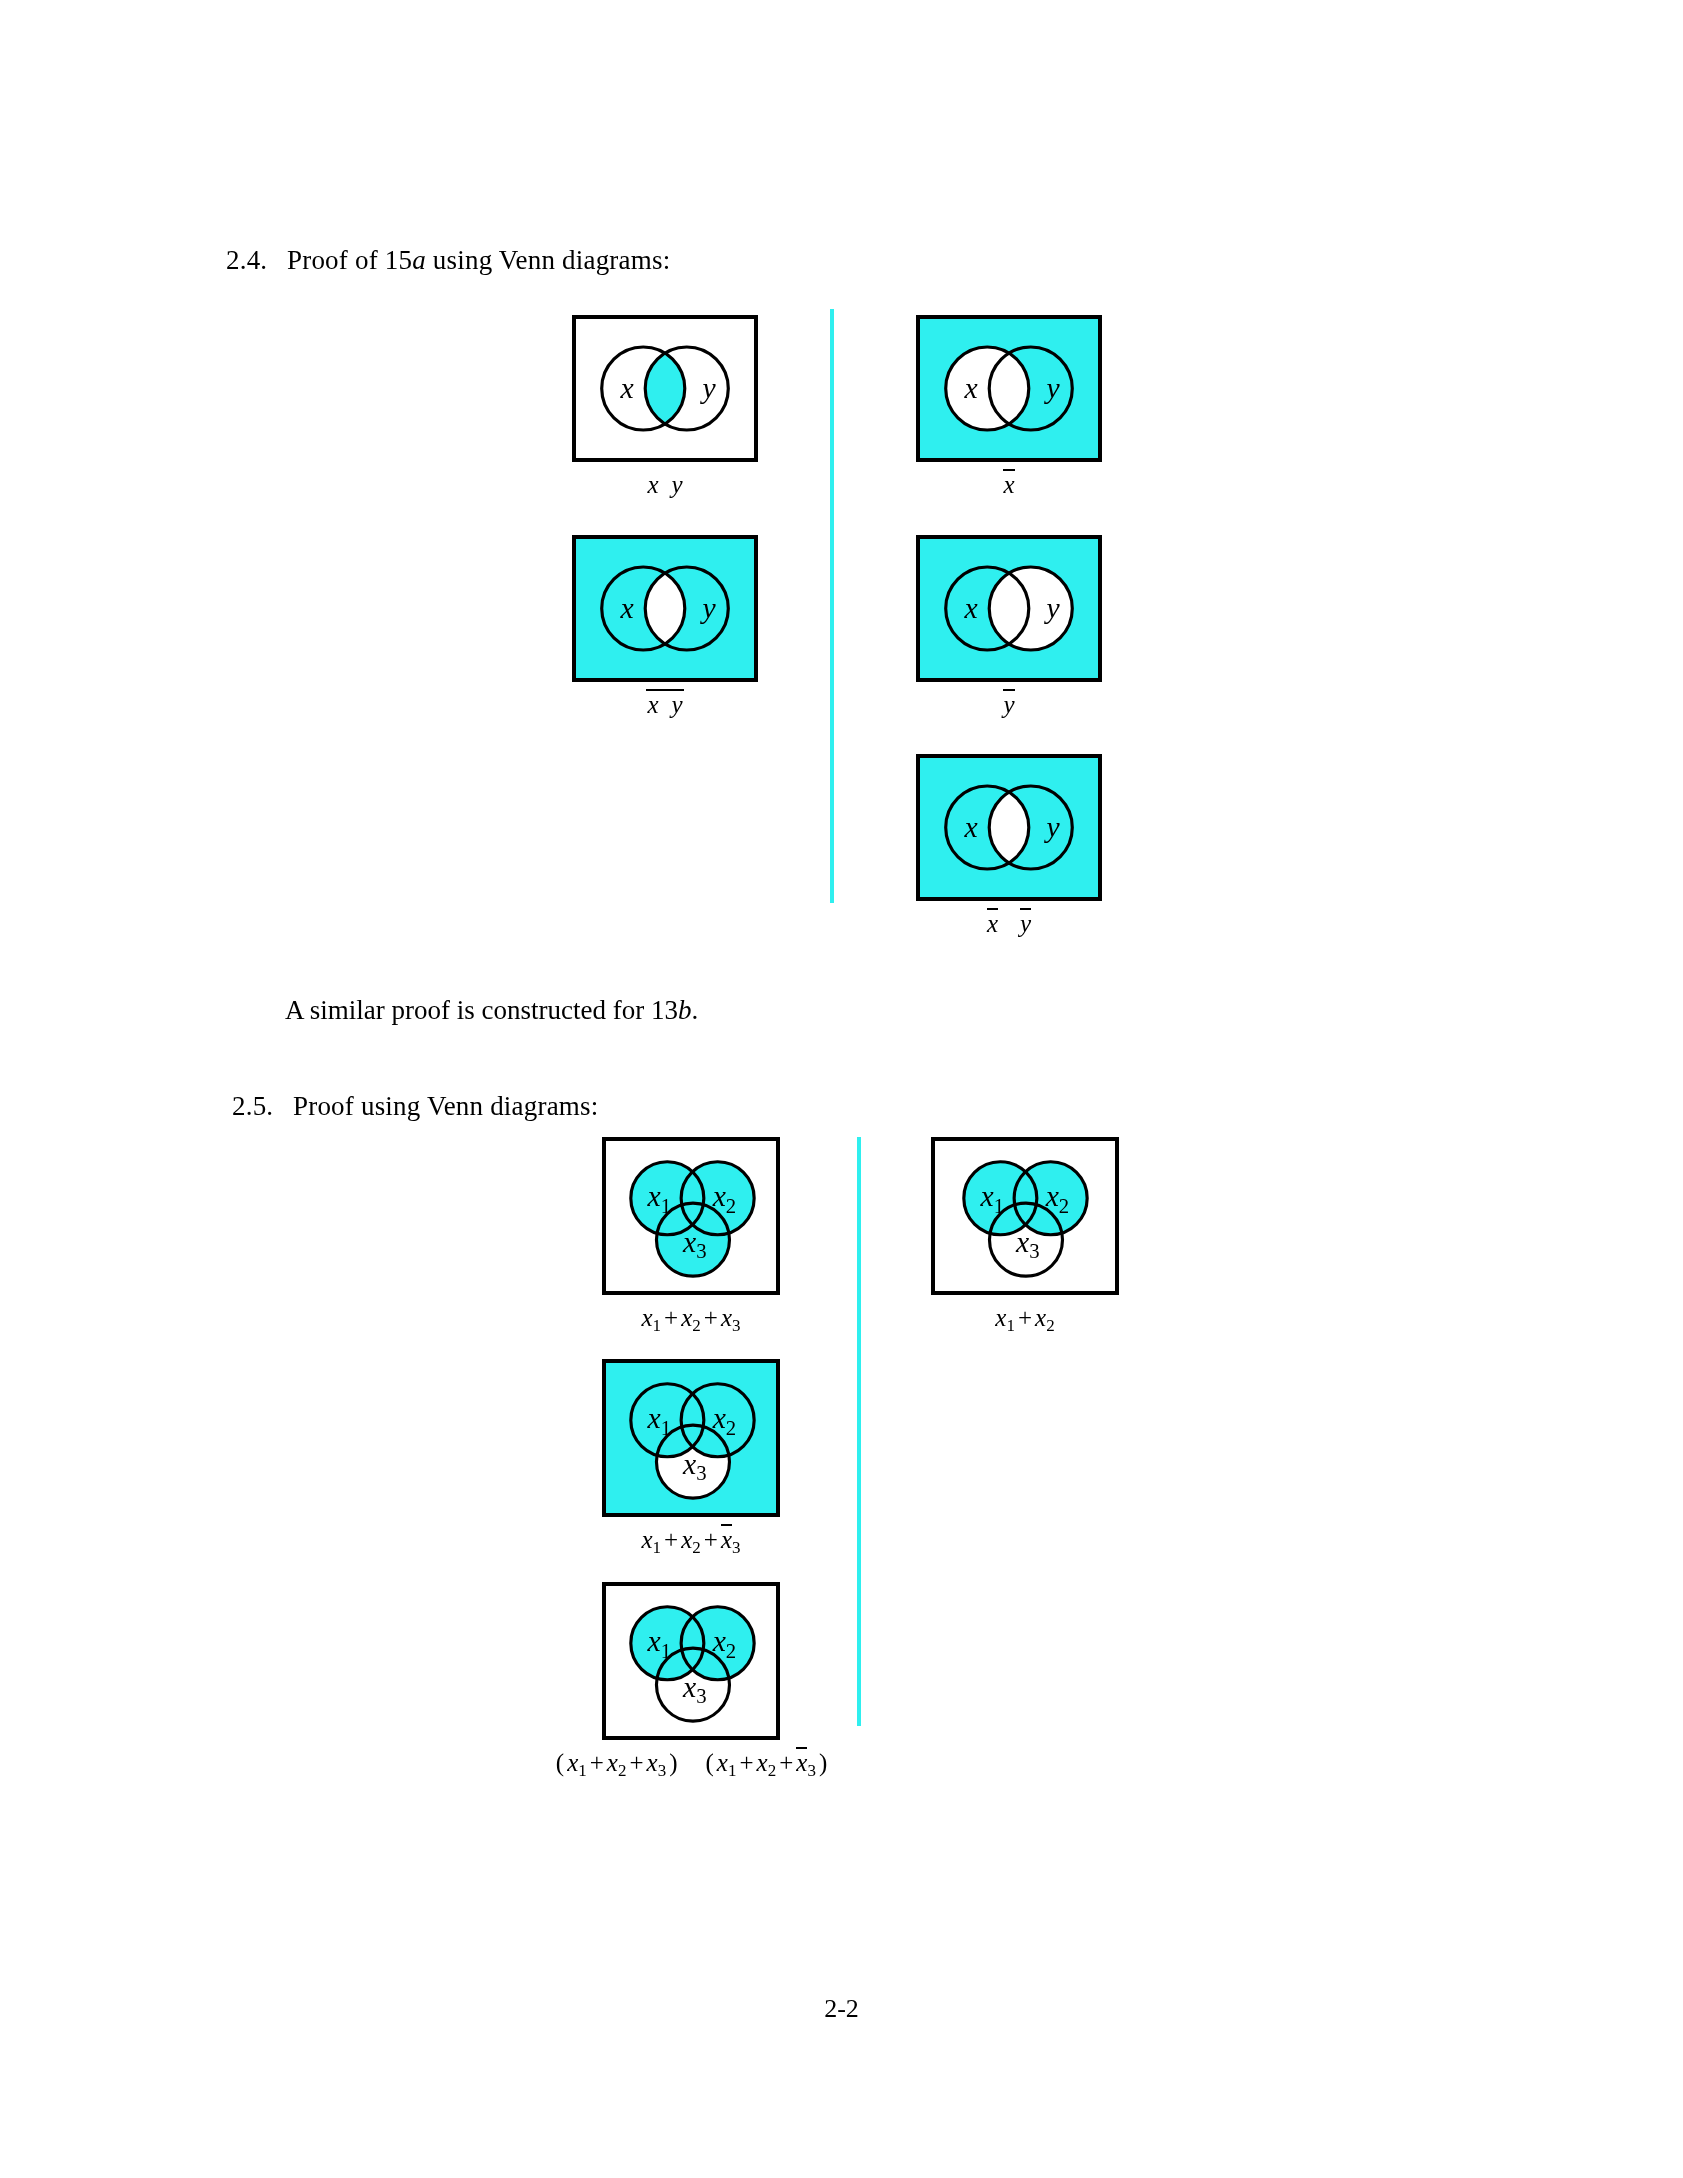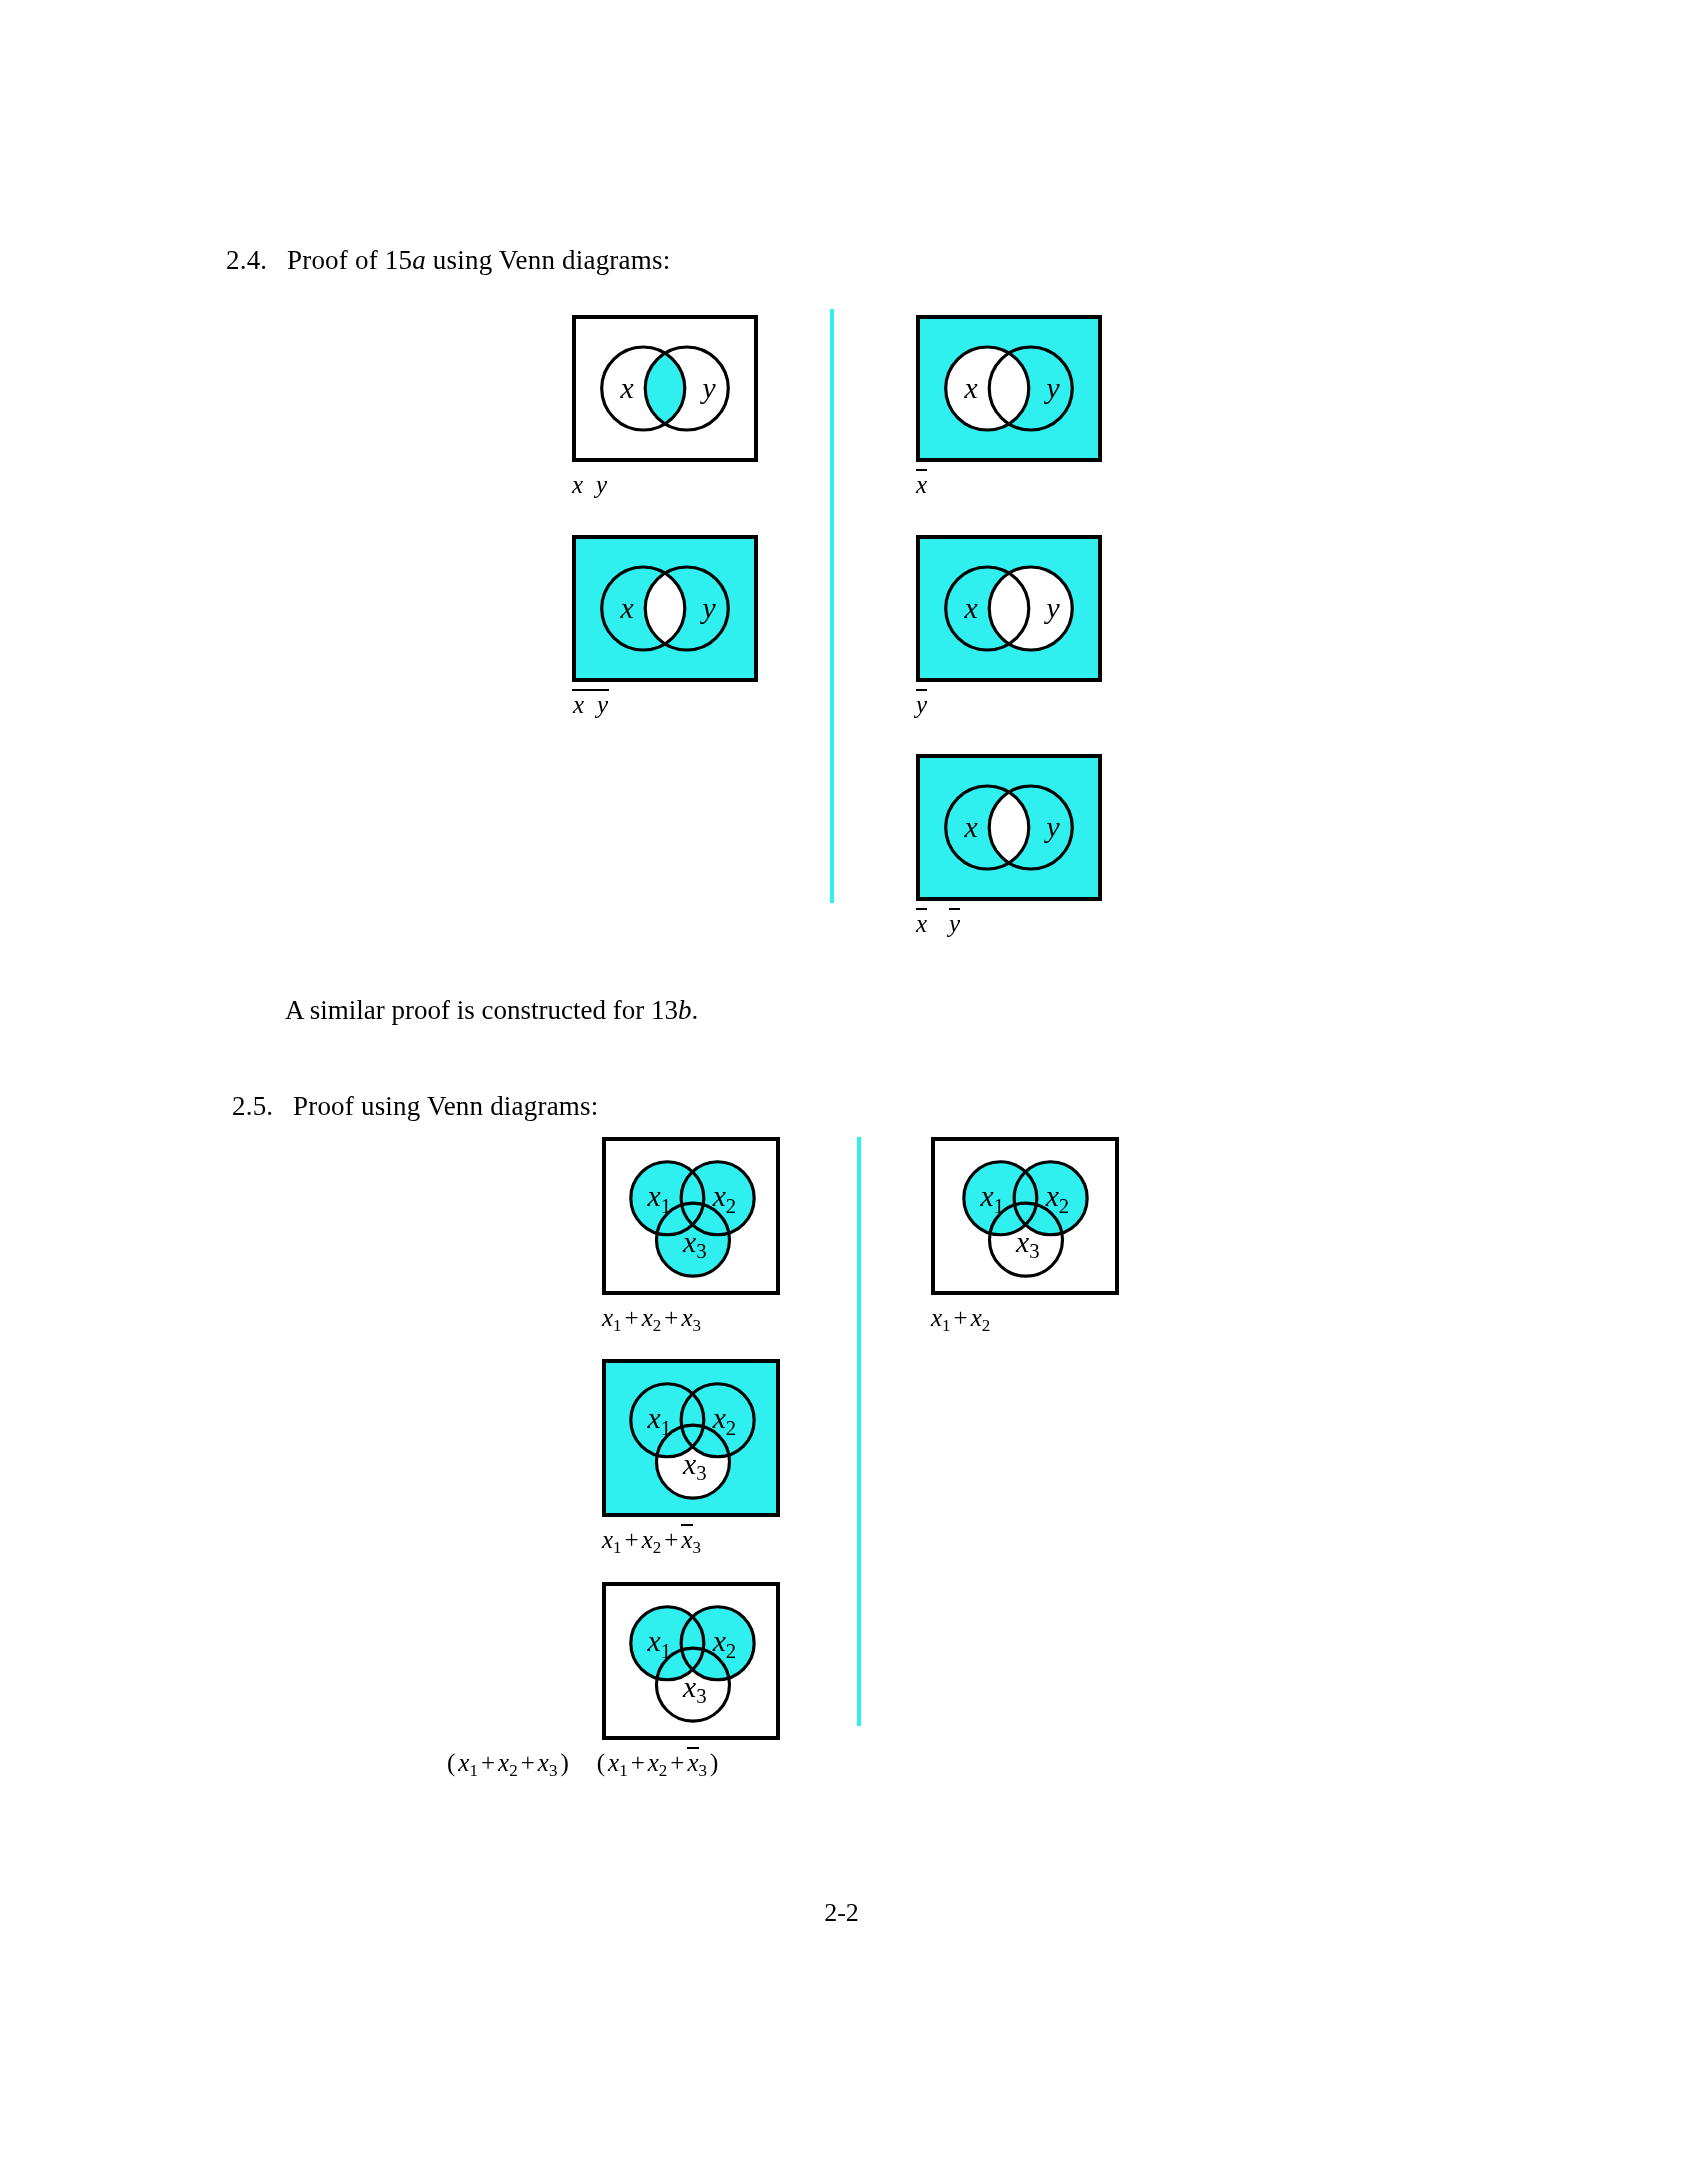--- a/index.html
+++ b/index.html
@@ -53,20 +53,21 @@
   .fig-box {
     position: relative;
     border: 4px solid #000;
     background: #ffffff;
     box-sizing: border-box;
   }
   .fig-box.shaded { background: #2fefef; }
   .fig-box svg { display: block; }
 
   .fig-caption {
+    text-align: center;
     font-size: 25px;
     font-family: "Liberation Serif", "DejaVu Serif", serif;
     margin-top: 9px;
     white-space: nowrap;
   }
 
   
   .mi { font-style: italic; font-family: "Liberation Serif","DejaVu Serif",serif; }
   .sub { font-size: 0.68em; vertical-align: -0.28em; font-style: normal; }
   .op  { font-style: normal; padding: 0 3px; }
@@ -291,16 +292,16 @@
         <text class="lbl" x="46" y="66">x<tspan class="lbl-sub" dy="7">1</tspan></text>
         <text class="lbl" x="112" y="66">x<tspan class="lbl-sub" dy="7">2</tspan></text>
         <text class="lbl" x="82" y="112">x<tspan class="lbl-sub" dy="7">3</tspan></text>
       </svg>
     </div>
     <div class="fig-caption">
       <span class="mi">x<span class="sub">1</span></span><span class="op">+</span><span class="mi">x<span class="sub">2</span></span>
     </div>
   </div>
 
-  <div class="footer" style="top:1898px; left:0;">2-2</div>
+  <div class="footer" style="top:1994px; left:0;">2-2</div>
 
 </div>
 
 
 </body></html>

